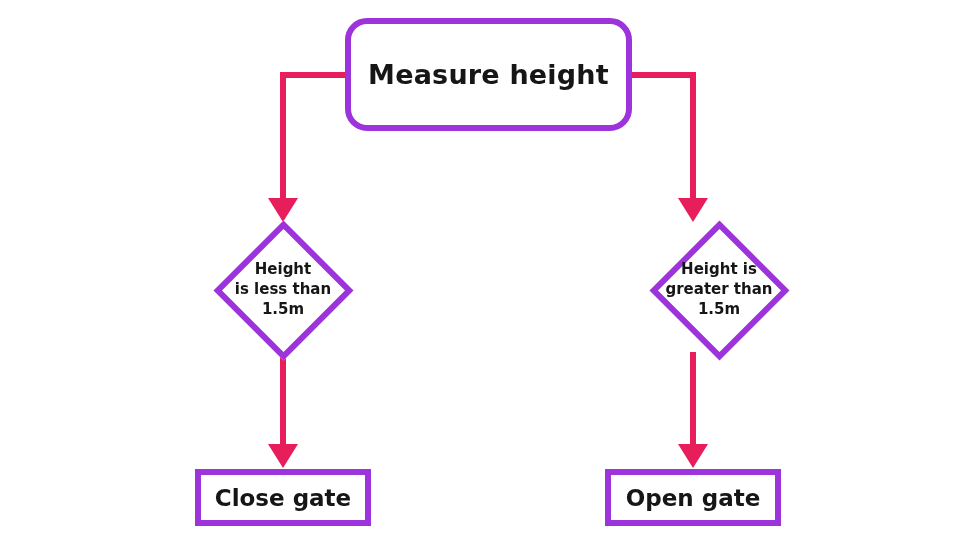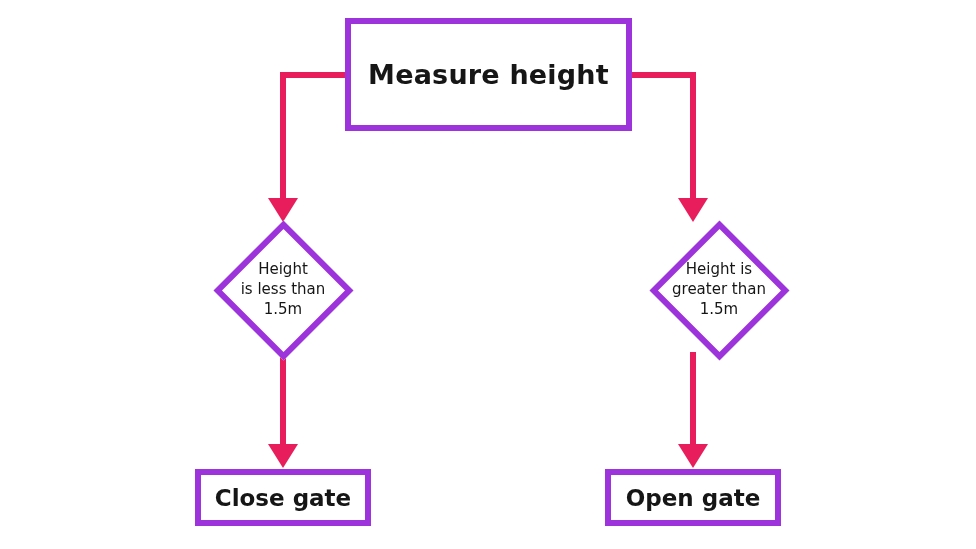--- a/index.html
+++ b/index.html
@@ -29,20 +29,21 @@
     align-items: center;
     justify-content: center;
     text-align: center;
     font-weight: bold;
   }
   .start-box {
     left: 345px; top: 18px;
     width: 287px; height: 113px;
     font-size: 27px;
     letter-spacing: 0.2px;
+    border-radius: 22px;
   }
   .action-box {
     top: 469px;
     width: 176px; height: 57px;
     font-size: 23px;
   }
   .action-box.left  { left: 195px; }
   .action-box.right { left: 605px; }
 
   .h-line {
@@ -91,21 +92,21 @@
     transform: rotate(45deg);
   }
   .diamond-text {
     position: absolute;
     left: 0; top: 0;
     width: 100%; height: 100%;
     display: flex;
     align-items: center;
     justify-content: center;
     text-align: center;
-    font-weight: normal;
+    font-weight: bold;
     font-size: 15px;
     line-height: 1.32;
     white-space: pre-line;
   }
 </style>
 </head>
 <body>
 
 <div class="canvas">
 

